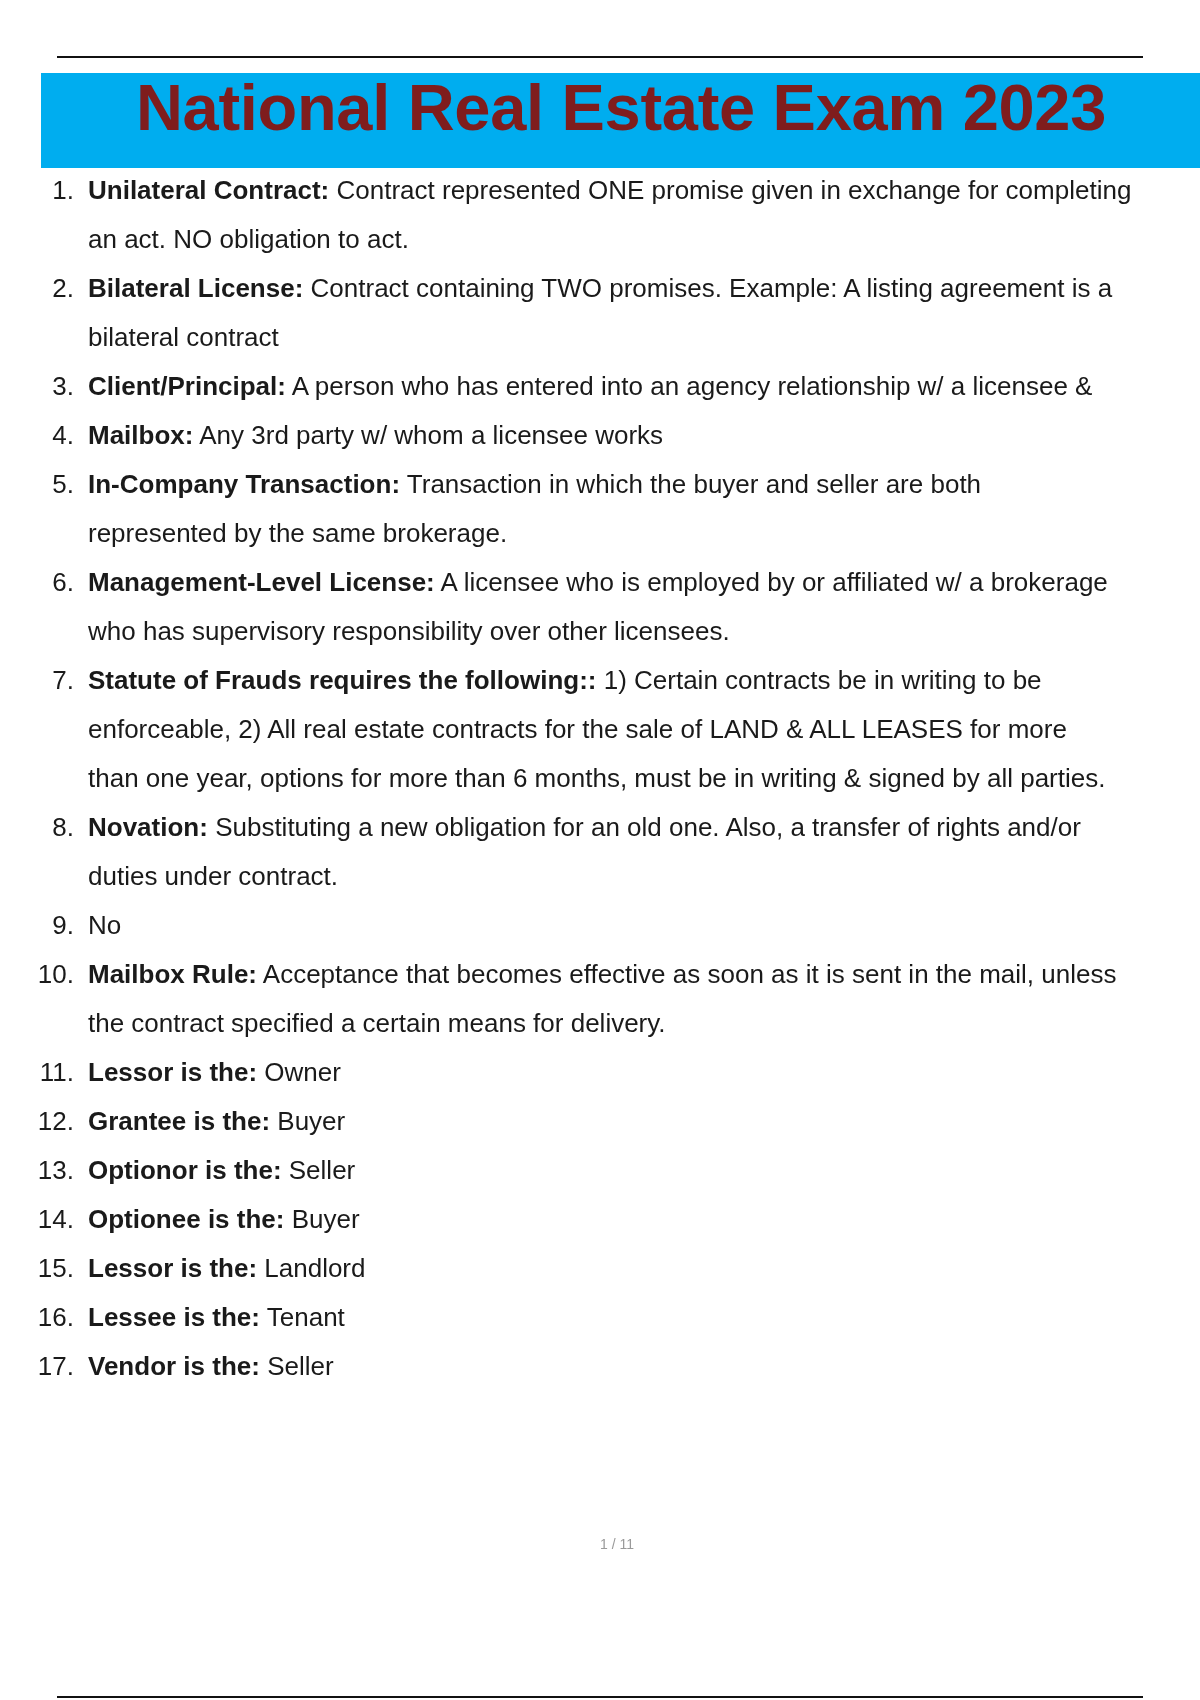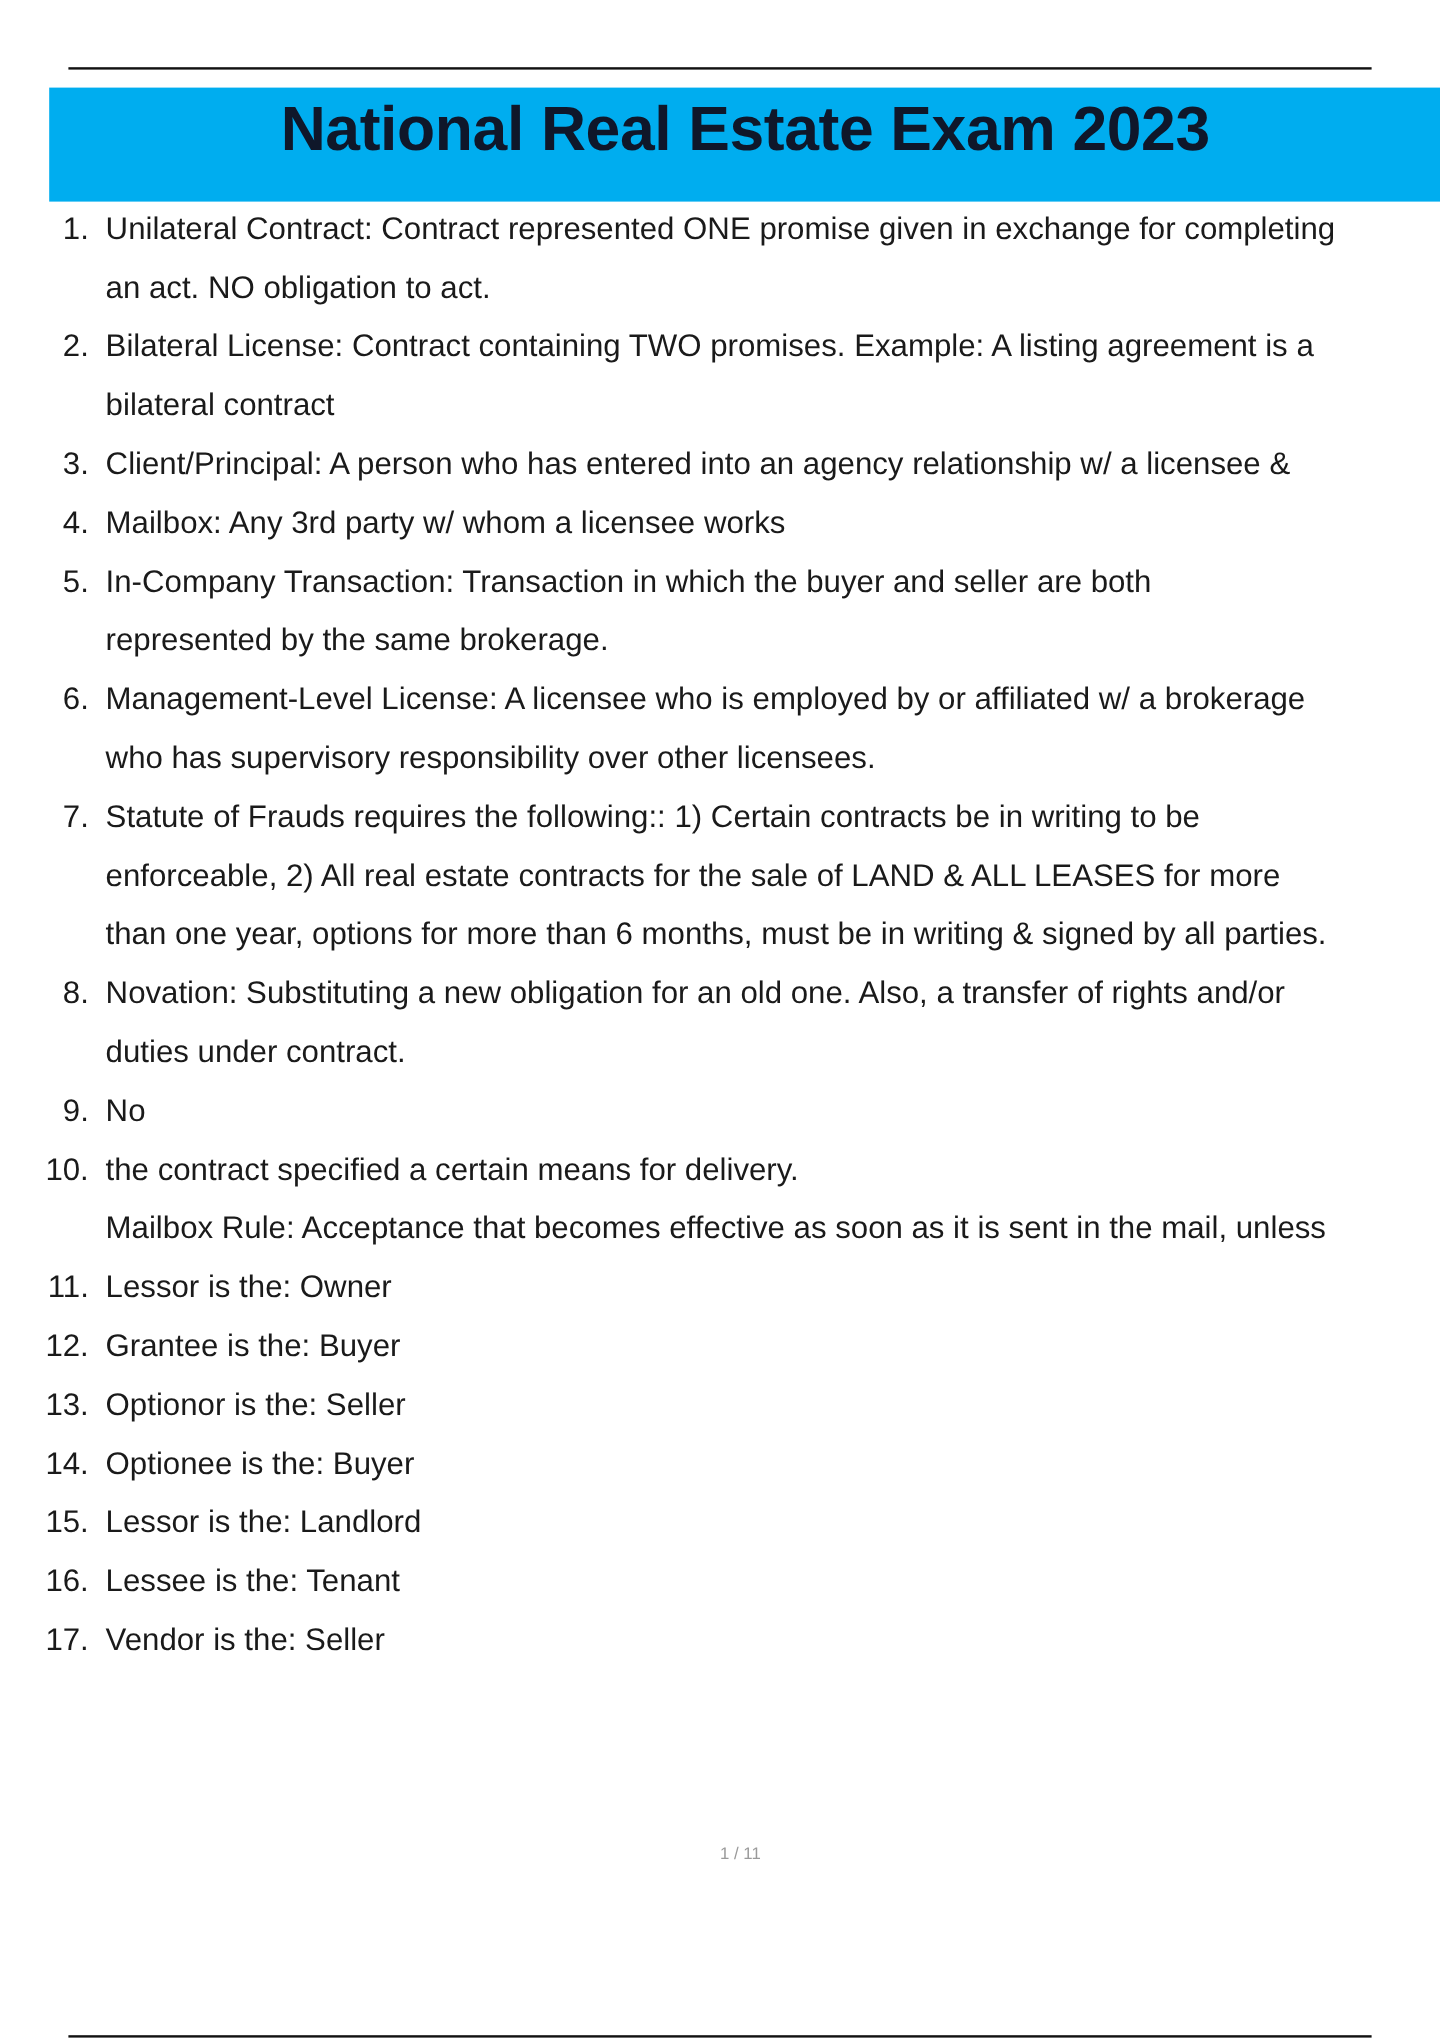--- a/index.html
+++ b/index.html
@@ -36,22 +36,22 @@
   .banner-title {
     position: absolute;
     left: 0;
     top: 0;
     width: 1160px;
     height: 70px;
     line-height: 70px;
     text-align: center;
     font-family: "Liberation Sans", sans-serif;
     font-weight: bold;
-    font-size: 52px;
-    color: #0f172a;
+    font-size: 65px;
+    color: #7f1d1d;
     letter-spacing: -0.3px;
   }
 
   .list {
     position: absolute;
     left: 0;
     top: 166px;
     width: 1400px;
     margin: 0;
     padding: 0;
@@ -67,21 +67,21 @@
     margin: 0;
   }
   .item-number {
     position: absolute;
     left: 0;
     width: 74px;
     text-align: right;
     top: 0;
   }
   .term {
-    font-weight: normal;
+    font-weight: bold;
   }
   .nowrap-line { white-space: nowrap; display: block; }
 
   .page-indicator {
     position: absolute;
     top: 1536px;
     left: 0;
     width: 1234px;
     text-align: center;
     font-size: 14px;
@@ -146,22 +146,22 @@
     <span class="nowrap-line">duties under contract.</span>
   </li>
 
   <li class="item">
     <span class="item-number">9.</span>
     <span class="nowrap-line">No</span>
   </li>
 
   <li class="item">
     <span class="item-number">10.</span>
+    <span class="nowrap-line"><span class="term">Mailbox Rule:</span> <span>Acceptance that becomes effective as soon as it is sent in the mail, unless</span></span>
     <span class="nowrap-line">the contract specified a certain means for delivery.</span>
-    <span class="nowrap-line"><span class="term">Mailbox Rule:</span> <span>Acceptance that becomes effective as soon as it is sent in the mail, unless</span></span>
   </li>
 
   <li class="item">
     <span class="item-number">11.</span>
     <span class="nowrap-line"><span class="term">Lessor is the:</span> <span>Owner</span></span>
   </li>
 
   <li class="item">
     <span class="item-number">12.</span>
     <span class="nowrap-line"><span class="term">Grantee is the:</span> <span>Buyer</span></span>

